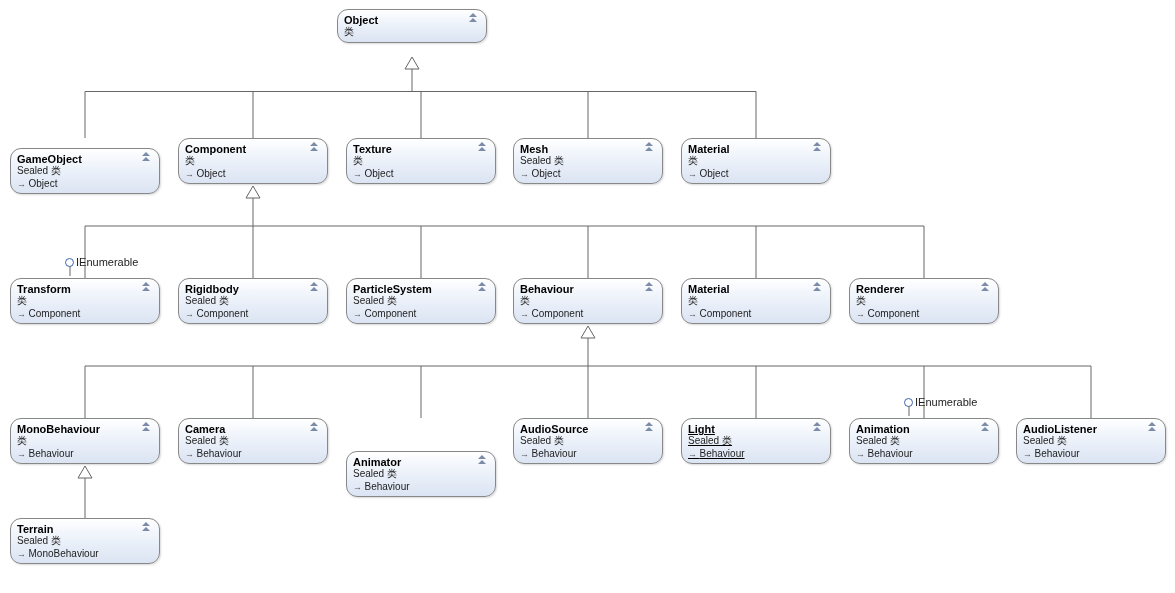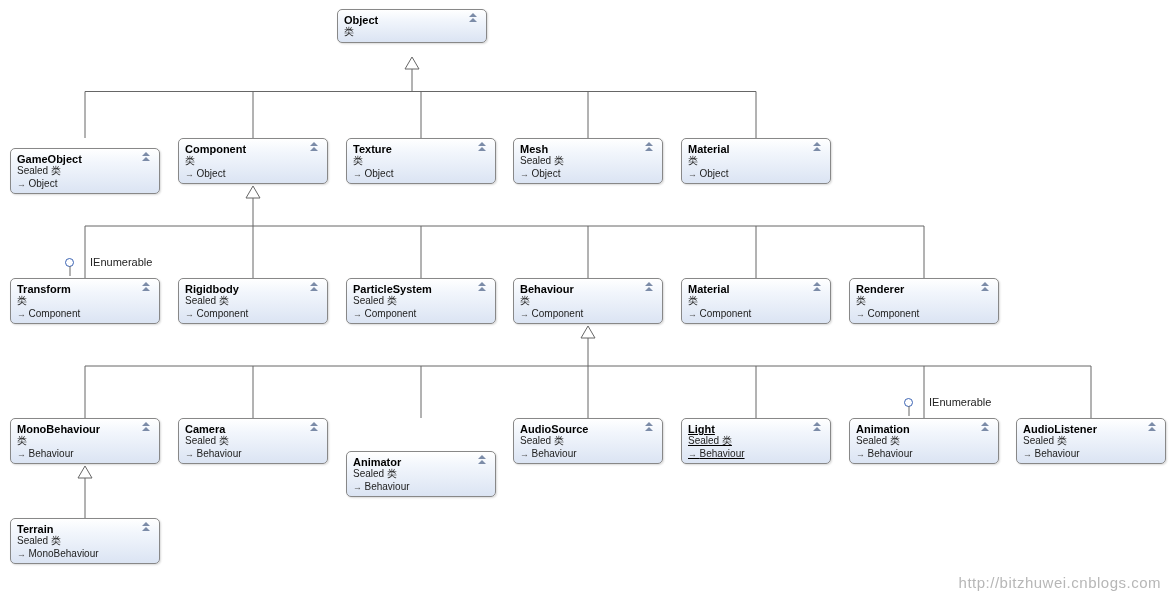--- a/index.html
+++ b/index.html
@@ -18,21 +18,21 @@
   }
   svg.connectors {
     position: absolute;
     inset: 0;
     z-index: 0;
   }
   .node {
     position: absolute;
     width: 150px;
     border: 1.5px solid #888;
-    border-radius: 5px;
+    border-radius: 11px;
     background: linear-gradient(to bottom, #ffffff 0%, #f2f6fc 30%, #dbe4f3 100%);
     box-shadow: 1px 1px 2px rgba(0,0,0,0.15);
     padding: 4px 6px 4px 6px;
     z-index: 1;
   }
   .node .title {
     font-weight: bold;
     color: #000;
     padding-right: 14px;
   }
@@ -73,21 +73,21 @@
   .hollow-arrowhead {
     fill: #fff;
     stroke: #666;
     stroke-width: 1;
   }
   .lollipop {
     position: absolute;
     z-index: 1;
     display: flex;
     align-items: center;
-    gap: 16px;
+    gap: 2px;
     padding-left: 36px;
   }
   .lollipop-circle {
     width: 9px;
     height: 9px;
     border: 1.2px solid #3c64b4;
     border-radius: 50%;
     background: #fff;
     position: relative;
   }
@@ -283,14 +283,13 @@
         <div class="parent">Behaviour</div>
       </div>
       <div class="node" style="left: 10px; top: 518px;">
         <div class="chevrons"></div>
         <div class="title">Terrain</div>
         <div class="sub">Sealed 类</div>
         <div class="parent">MonoBehaviour</div>
       </div>
     </div>
 
-  <div class="watermark">http://bitzhuwei.cnblogs.com</div>
 </div>
 
 </body></html>

